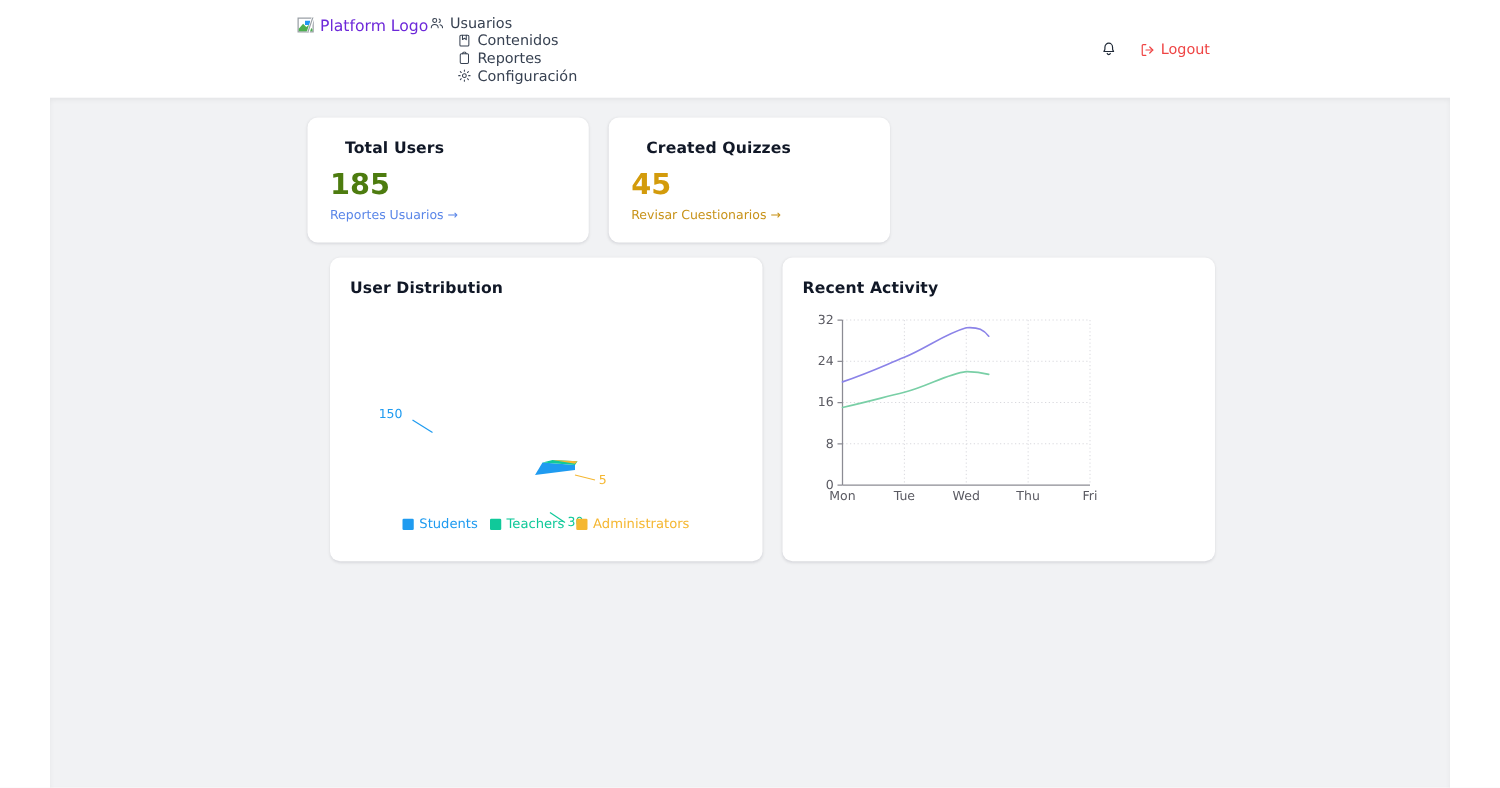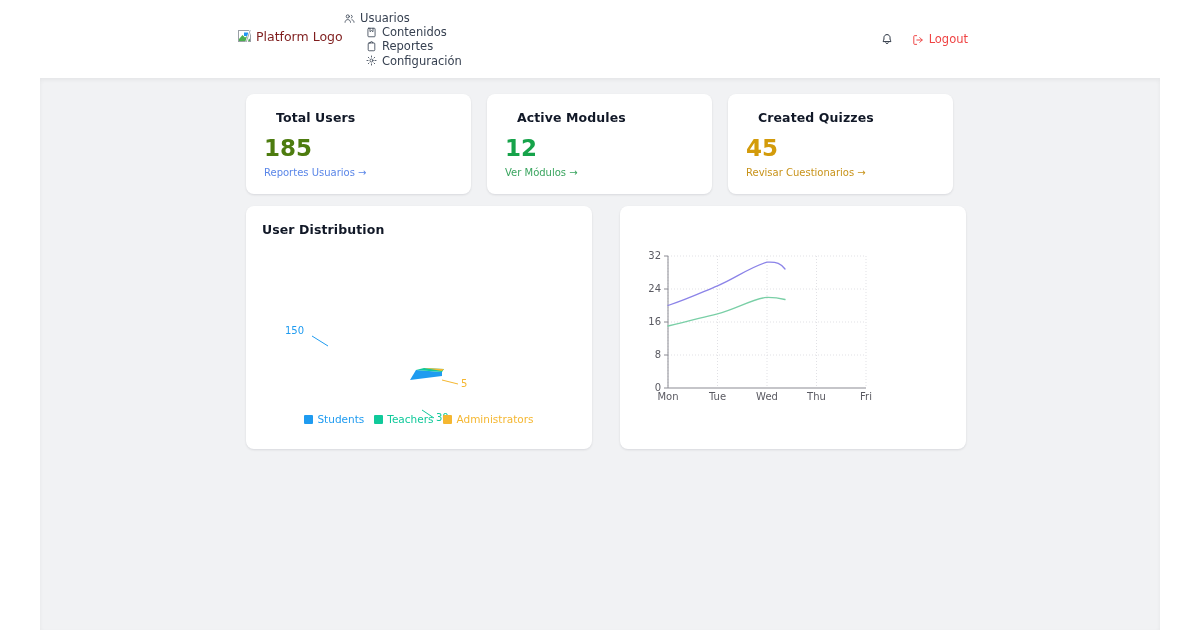--- a/index.html
+++ b/index.html
@@ -11,23 +11,23 @@
   }
 
   
   .header {
     position: absolute; left: 0; top: 0;
     width: 1200px; height: 78px;
     background: #ffffff;
     display: flex; align-items: flex-start;
   }
   .logo-wrap {
-    position: absolute; left: 237px; top: 28px;
+    position: absolute; left: 237px; top: 12px;
     display: flex; align-items: center; gap: 3px;
-    font-size: 12.5px; color: #7f1d1d;
+    font-size: 12.5px; color: #6d28d9;
   }
   .broken-img {
     width: 16px; height: 16px; position: relative; flex: 0 0 16px;
   }
   .nav {
     position: absolute; left: 338px; top: 11px;
     width: 120px;
     display: flex; flex-direction: column; align-items: flex-start;
   }
   .nav-item {
@@ -85,22 +85,22 @@
   .stat-value {
     font-size: 23px; font-weight: bold; line-height: 1;
     margin-top: 12px;
   }
   .stat-link {
     margin-top: auto; font-size: 10px; text-decoration: none;
     white-space: nowrap;
   }
 
   .charts-row {
-    position: absolute; left: 206px; top: 128px;
-    display: flex; gap: 28px; justify-content: flex-end;
+    position: absolute; left: 224px; top: 128px;
+    display: flex; gap: 16px; justify-content: flex-end;
   }
   .chart-card {
     width: 346px; height: 243px;
     padding: 16px 16px 12px 16px;
     position: relative;
   }
   .chart-title {
     font-size: 12.5px; font-weight: bold; color: #111827;
     letter-spacing: .1px;
   }
@@ -198,25 +198,20 @@
 <div class="main">
 
   <div class="stats-row">
 
     <div class="card stat-card">
       <div class="stat-title">Total Users</div>
       <div class="stat-value" style="color:#4d7c0f">185</div>
       <a class="stat-link" href="#" style="color:#5a86e8">Reportes Usuarios →</a>
     </div>
 
-    <div class="card stat-card">
-      <div class="stat-title">Active Modules</div>
-      <div class="stat-value" style="color:#16a34a">12</div>
-      <a class="stat-link" href="#" style="color:#3aa55f">Ver Módulos →</a>
-    </div>
 
     <div class="card stat-card">
       <div class="stat-title">Created Quizzes</div>
       <div class="stat-value" style="color:#d39b0b">45</div>
       <a class="stat-link" href="#" style="color:#c8931a">Revisar Cuestionarios →</a>
     </div>
   </div>
 
   <div class="charts-row">
 
@@ -249,20 +244,21 @@
           <span style="color:#10c99a">Teachers</span>
         </span>
         <span class="legend-item">
           <span class="legend-box" style="background:#f5b731"></span>
           <span style="color:#f5b731">Administrators</span>
         </span>
       </div>
     </div>
 
     <div class="card chart-card">
+      <div class="chart-title">Recent Activity</div>
 
       <div class="chart-body">
         <svg width="346" height="200" viewBox="0 0 346 200">
 
           <g stroke="#d9d9de" stroke-width="0.8" stroke-dasharray="1 2">
             <line x1="48" y1="16" x2="246" y2="16"></line>
             <line x1="48" y1="49" x2="246" y2="49"></line>
             <line x1="48" y1="82" x2="246" y2="82"></line>
             <line x1="48" y1="115" x2="246" y2="115"></line>
             <line x1="48" y1="16" x2="48" y2="148"></line>

